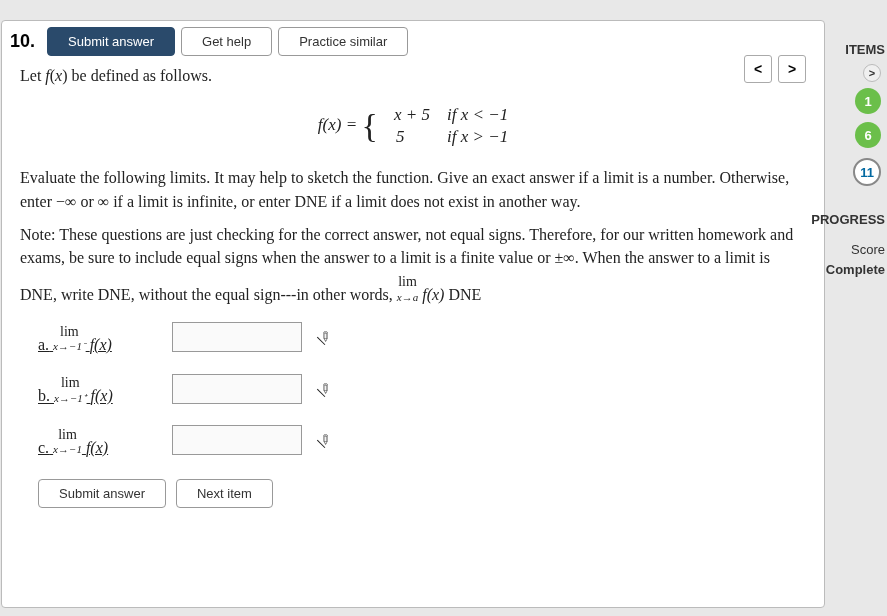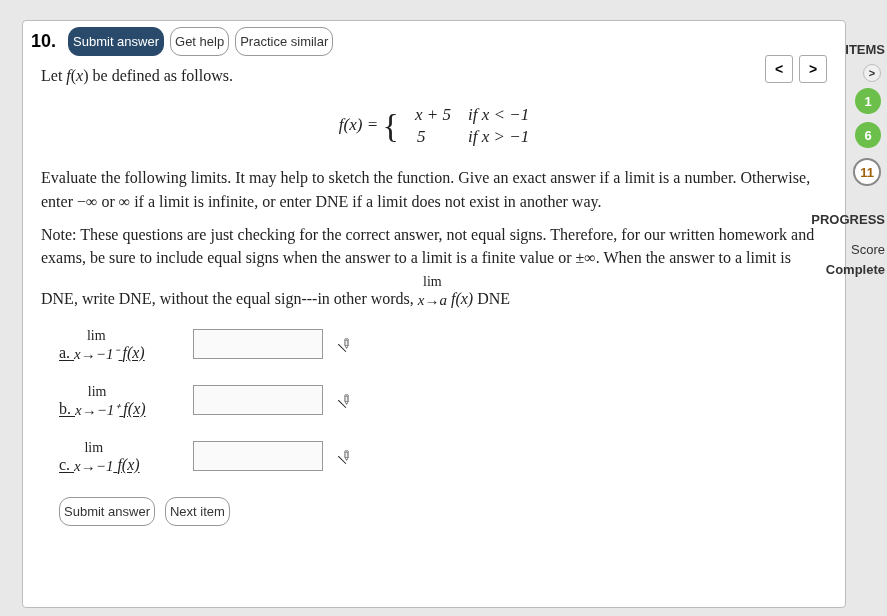--- a/index.html
+++ b/index.html
@@ -6,21 +6,21 @@
     body {
       font-family: Georgia, 'Times New Roman', serif;
       background: #e8e8e8;
       width: 887px;
       height: 616px;
       overflow: hidden;
       position: relative;
     }
     .main-panel {
       position: absolute;
-      left: 22px;
+      left: 1px;
       top: 20px;
       width: 824px;
       height: 588px;
       background: #fff;
       border: 1px solid #bbb;
       border-radius: 4px;
       padding: 0;
     }
     .top-row {
       display: flex;
@@ -28,23 +28,23 @@
       padding: 6px 8px 4px 8px;
       gap: 6px;
       font-family: Arial, sans-serif;
     }
     .qnum {
       font-weight: bold;
       font-size: 18px;
       margin-right: 6px;
     }
     .btn {
-      padding: 6px 4px;
+      padding: 6px 20px;
       border: 1px solid #999;
-      border-radius: 11px;
+      border-radius: 4px;
       background: #fff;
       font-size: 13px;
       color: #333;
       cursor: pointer;
       font-family: Arial, sans-serif;
     }
     .btn.primary {
       background: #2a4a6b;
       color: #fff;
       border-color: #2a4a6b;
@@ -102,21 +102,21 @@
       margin-bottom: 14px;
       padding-left: 18px;
       text-decoration: underline;
     }
     .answer-label {
       width: 120px;
       font-size: 16px;
     }
     .lim-expr { display: inline-block; text-align: center; }
     .lim-top { font-size: 14px; }
-    .lim-bot { font-size: 15px; display: block; margin-top: -3px;}
+    .lim-bot { font-size: 11px; display: block; margin-top: -3px;}
     .input-box {
       width: 130px;
       height: 30px;
       border: 1px solid #999;
       background: #fafafa;
       padding: 2px 6px;
       font-size: 14px;
     }
     .tool-icon {
       width: 18px; height: 18px;
@@ -147,21 +147,21 @@
       position: absolute;
       right: 6px;
       width: 26px; height: 26px;
       border-radius: 50%;
       display: flex; align-items: center; justify-content: center;
       font-weight: bold;
       font-size: 13px;
     }
     .circle.toggle { top: 64px; width:18px; height:18px; background:#f0f0f0; border:1px solid #bbb; font-size:11px;}
     .circle.green { background: #6bbf4a; color: #fff; }
-    .circle.white { background: #fff; border: 2px solid #888; color: #a16207; width: 28px; height: 28px;}
+    .circle.white { background: #fff; border: 2px solid #888; color: #0369a1; width: 28px; height: 28px;}
     .c1 { top: 88px; } .c6 { top: 122px; } .c11 { top: 158px; }
     .progress-lbl { top: 212px; }
     .score-lbl { top: 242px; font-weight: normal; }
     .complete-lbl { top: 262px; font-weight: bold; }
     .ital { font-style: italic; }
   </style>
 </head>
 <body>
 
 <div class="main-panel">

